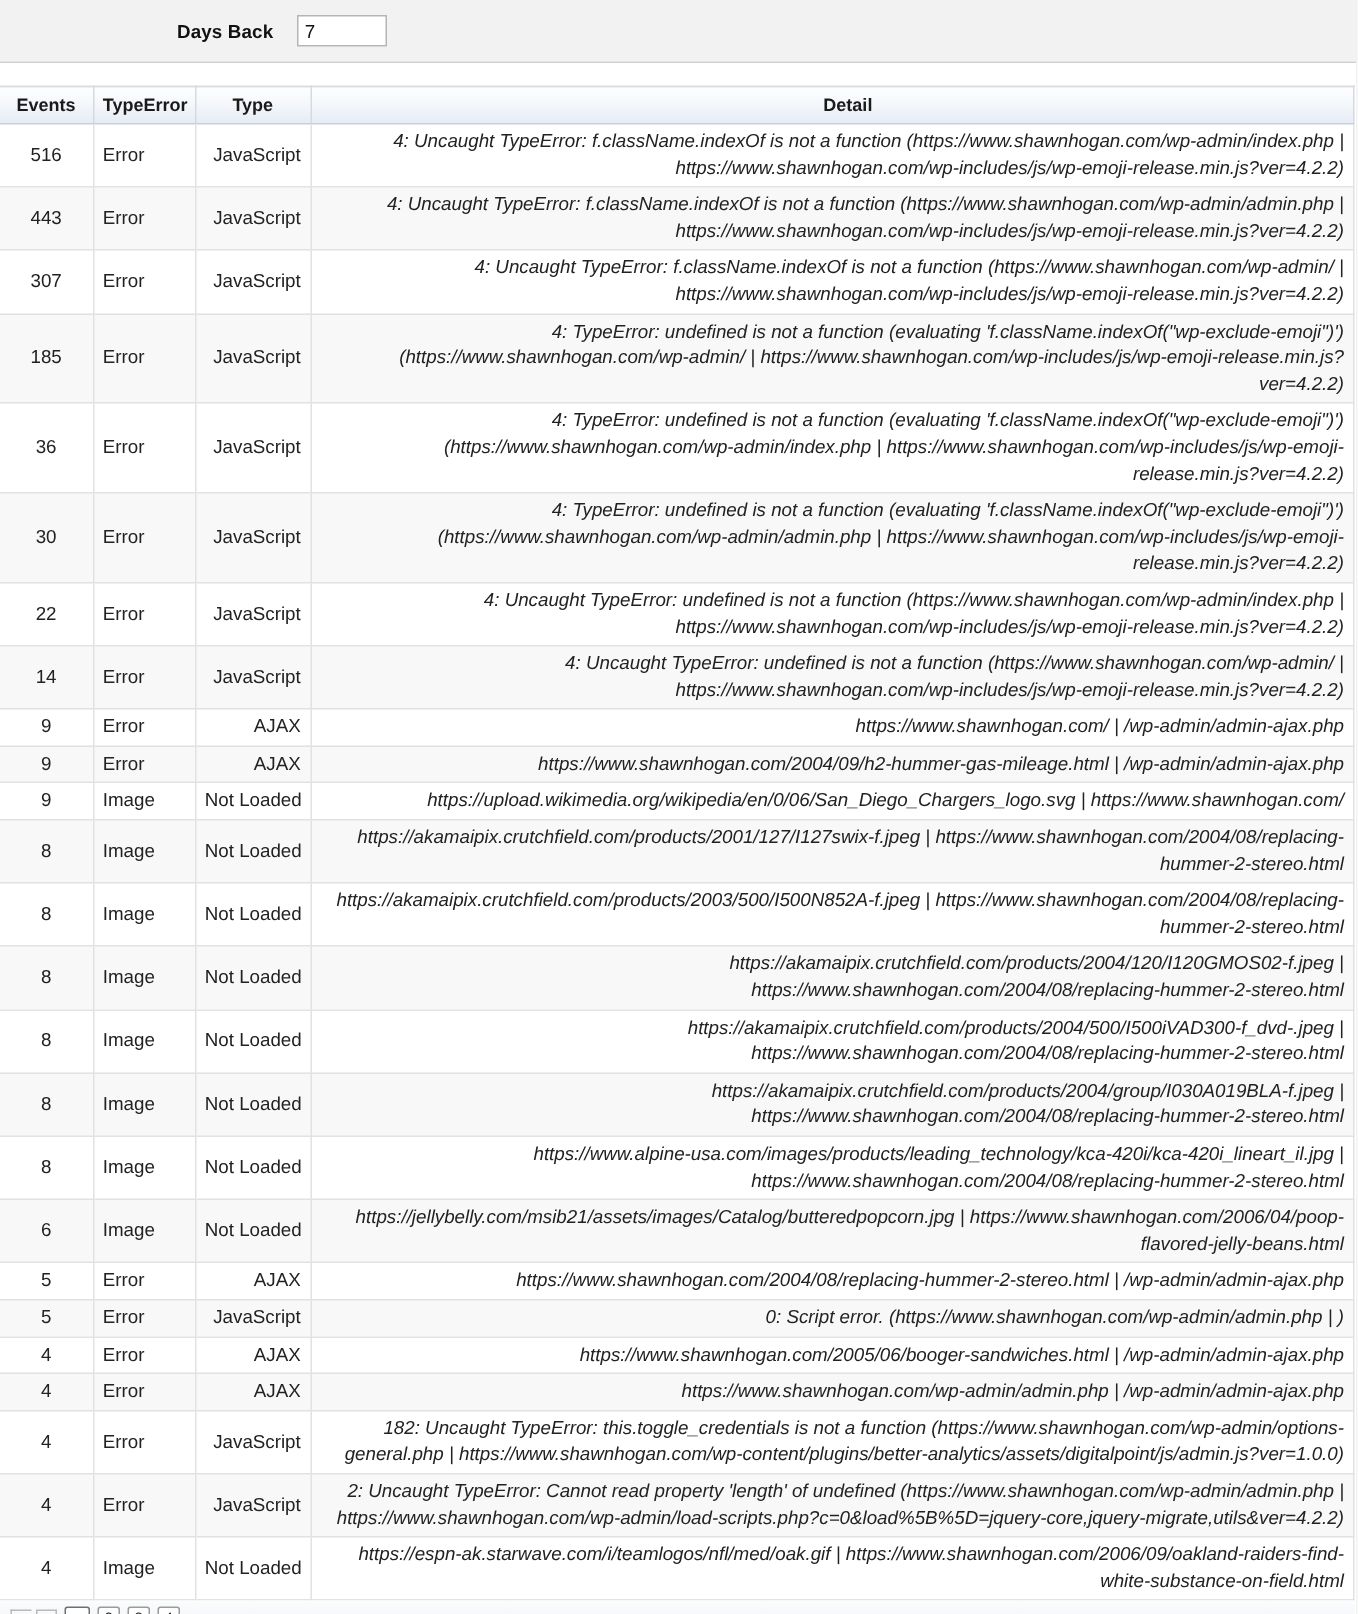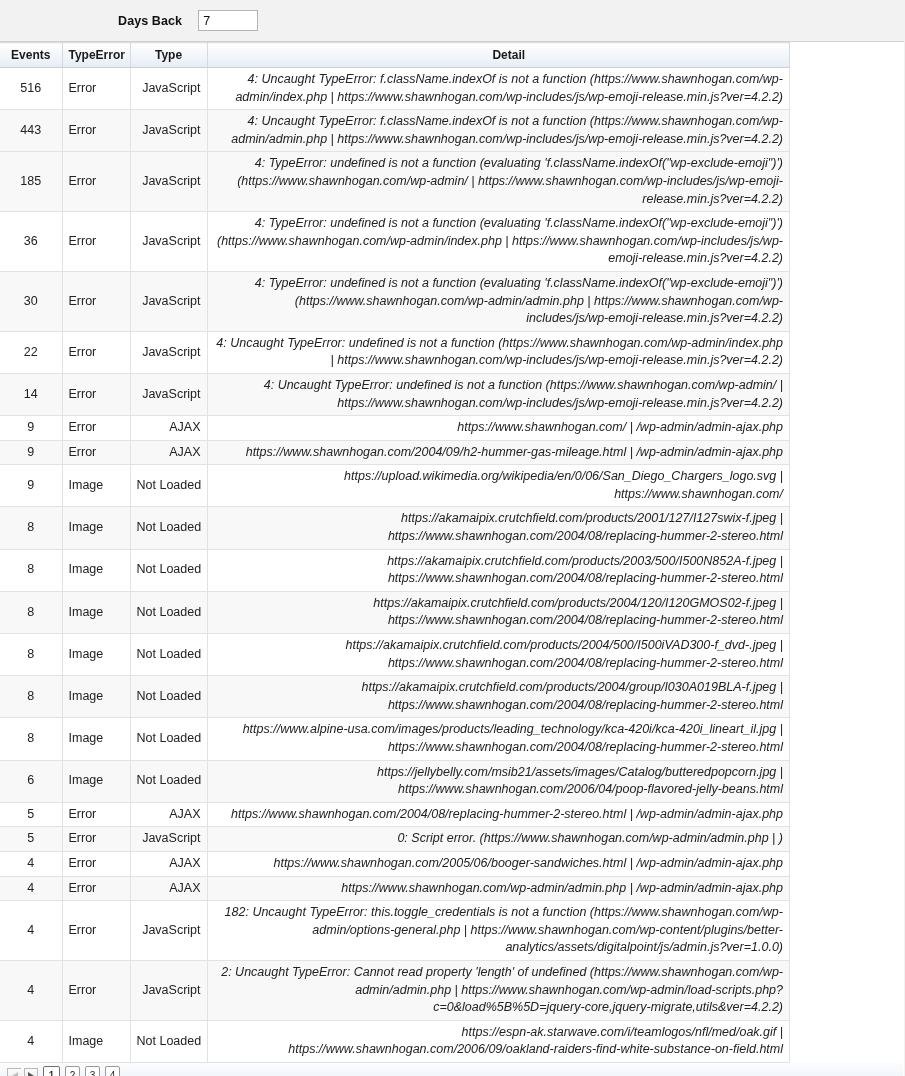--- a/index.html
+++ b/index.html
@@ -50,23 +50,24 @@
   .grid-wrap {
     margin: 0 1px 0 0;
     width: 904px;
     box-sizing: border-box;
     background: #fff;
     border-top: 1px solid #d0d0d0;
     border-bottom: 1px solid #d0d0d0;
   }
   table.grid {
     border-collapse: collapse;
-    width: 790px;
+    width: 903px;
     table-layout: fixed;
     background: #fff;
+    margin-top: 15px;
   }
   table.grid th {
     background: linear-gradient(to bottom, #fdfeff 0%, #f4f7fb 45%, #e6ecf5 100%);
     border-right: 1px solid #d5dae2;
     border-bottom: 1px solid #c9cfd8;
     border-top: 1px solid #dcdcdc;
     font-size: 12px;
     font-weight: bold;
     color: #1a1a1a;
     height: 24px;
@@ -187,20 +188,26 @@
           <td class="c-cat">Error</td>
           <td class="c-type">JavaScript</td>
           <td class="c-detail">4: Uncaught TypeError: f.className.indexOf is not a function (https://www.shawnhogan.com/wp-admin/index.php | https://www.shawnhogan.com/wp-includes/js/wp-emoji-release.min.js?ver=4.2.2)</td>
         </tr>
         <tr class="row-even">
           <td class="c-events">443</td>
           <td class="c-cat">Error</td>
           <td class="c-type">JavaScript</td>
           <td class="c-detail">4: Uncaught TypeError: f.className.indexOf is not a function (https://www.shawnhogan.com/wp-admin/admin.php | https://www.shawnhogan.com/wp-includes/js/wp-emoji-release.min.js?ver=4.2.2)</td>
         </tr>
+        <tr class="row-odd">
+          <td class="c-events">307</td>
+          <td class="c-cat">Error</td>
+          <td class="c-type">JavaScript</td>
+          <td class="c-detail">4: Uncaught TypeError: f.className.indexOf is not a function (https://www.shawnhogan.com/wp-admin/ | https://www.shawnhogan.com/wp-includes/js/wp-emoji-release.min.js?ver=4.2.2)</td>
+        </tr>
         <tr class="row-even">
           <td class="c-events">185</td>
           <td class="c-cat">Error</td>
           <td class="c-type">JavaScript</td>
           <td class="c-detail">4: TypeError: undefined is not a function (evaluating 'f.className.indexOf("wp-exclude-emoji")') (https://www.shawnhogan.com/wp-admin/ | https://www.shawnhogan.com/wp-includes/js/wp-emoji-release.min.js?ver=4.2.2)</td>
         </tr>
         <tr class="row-odd">
           <td class="c-events">36</td>
           <td class="c-cat">Error</td>
           <td class="c-type">JavaScript</td>

